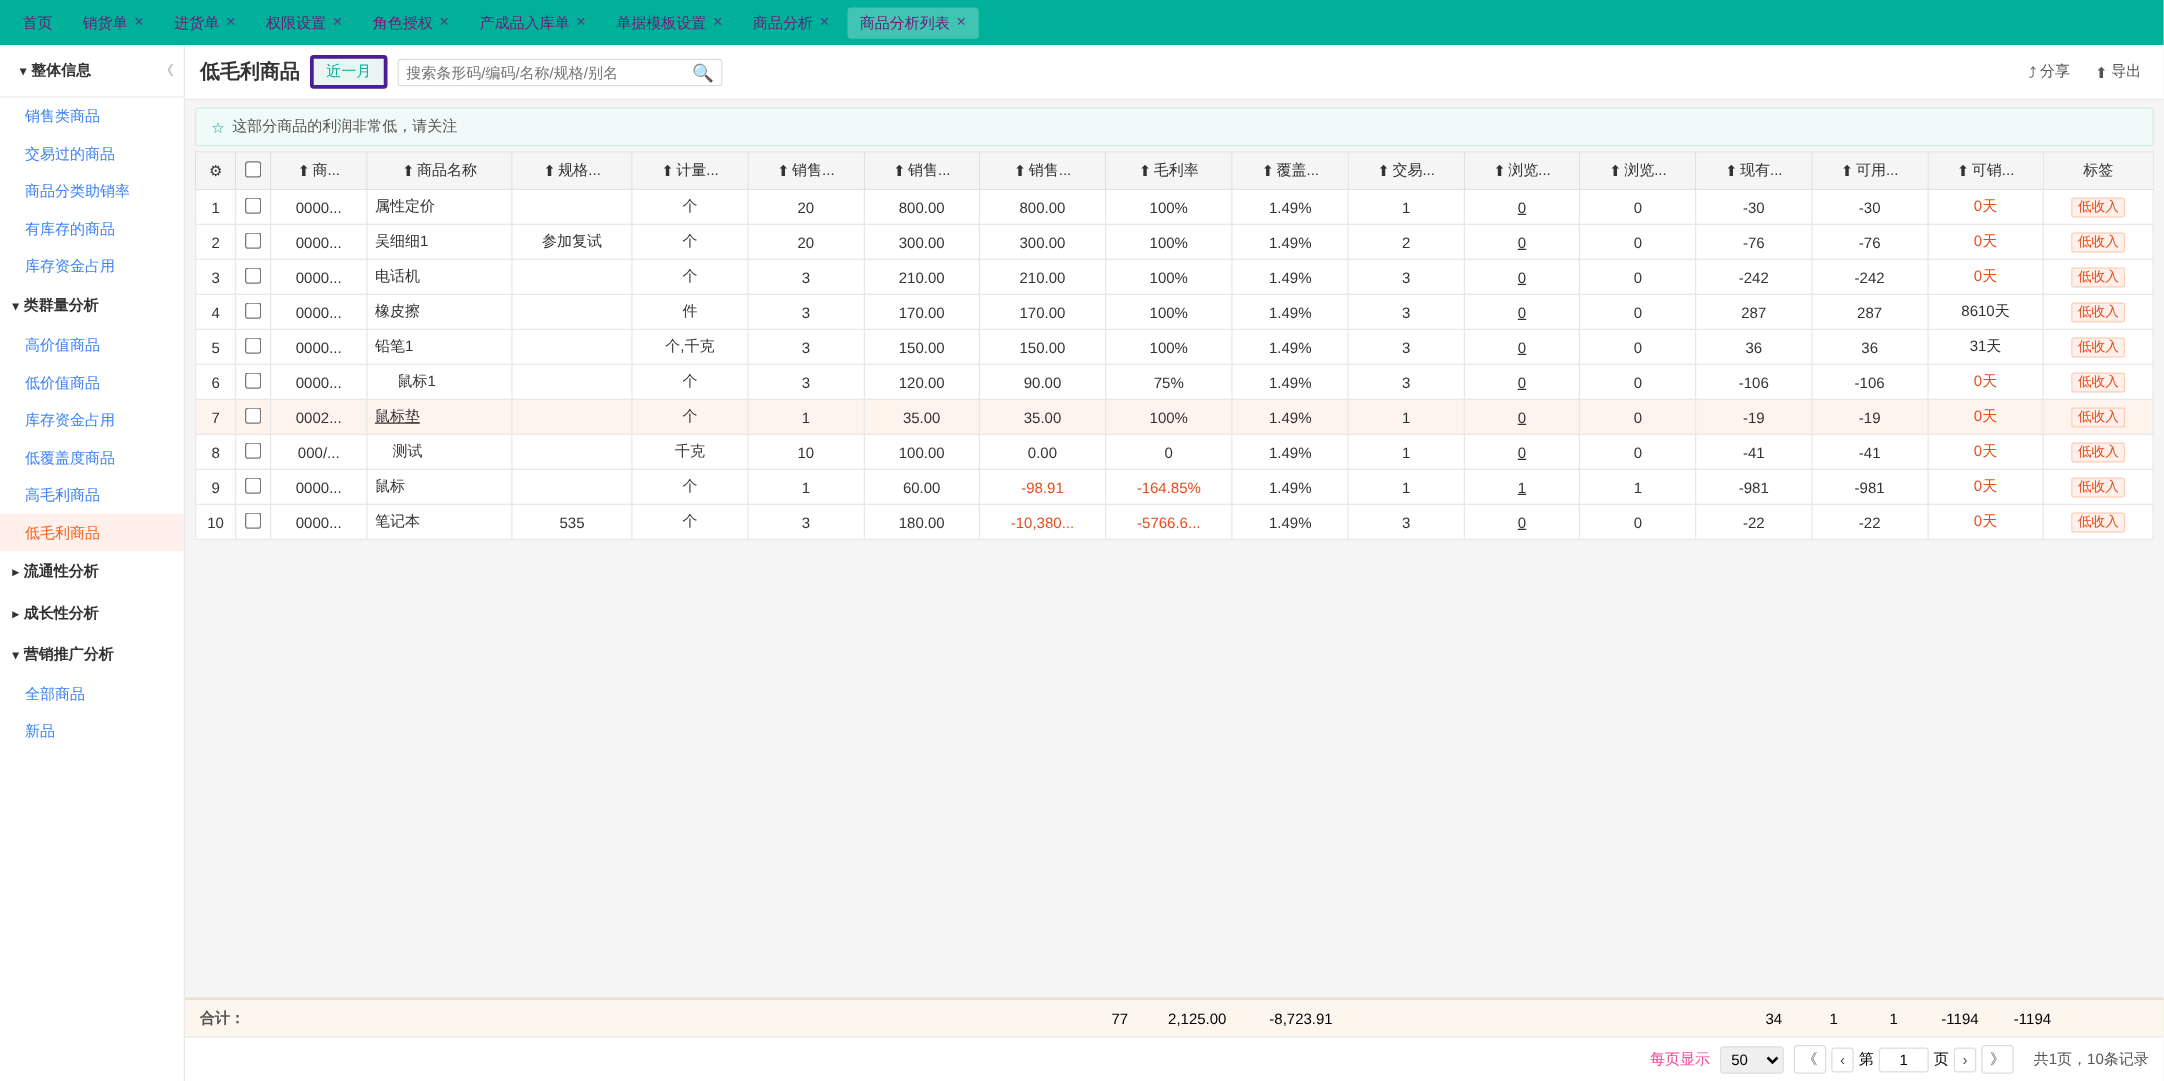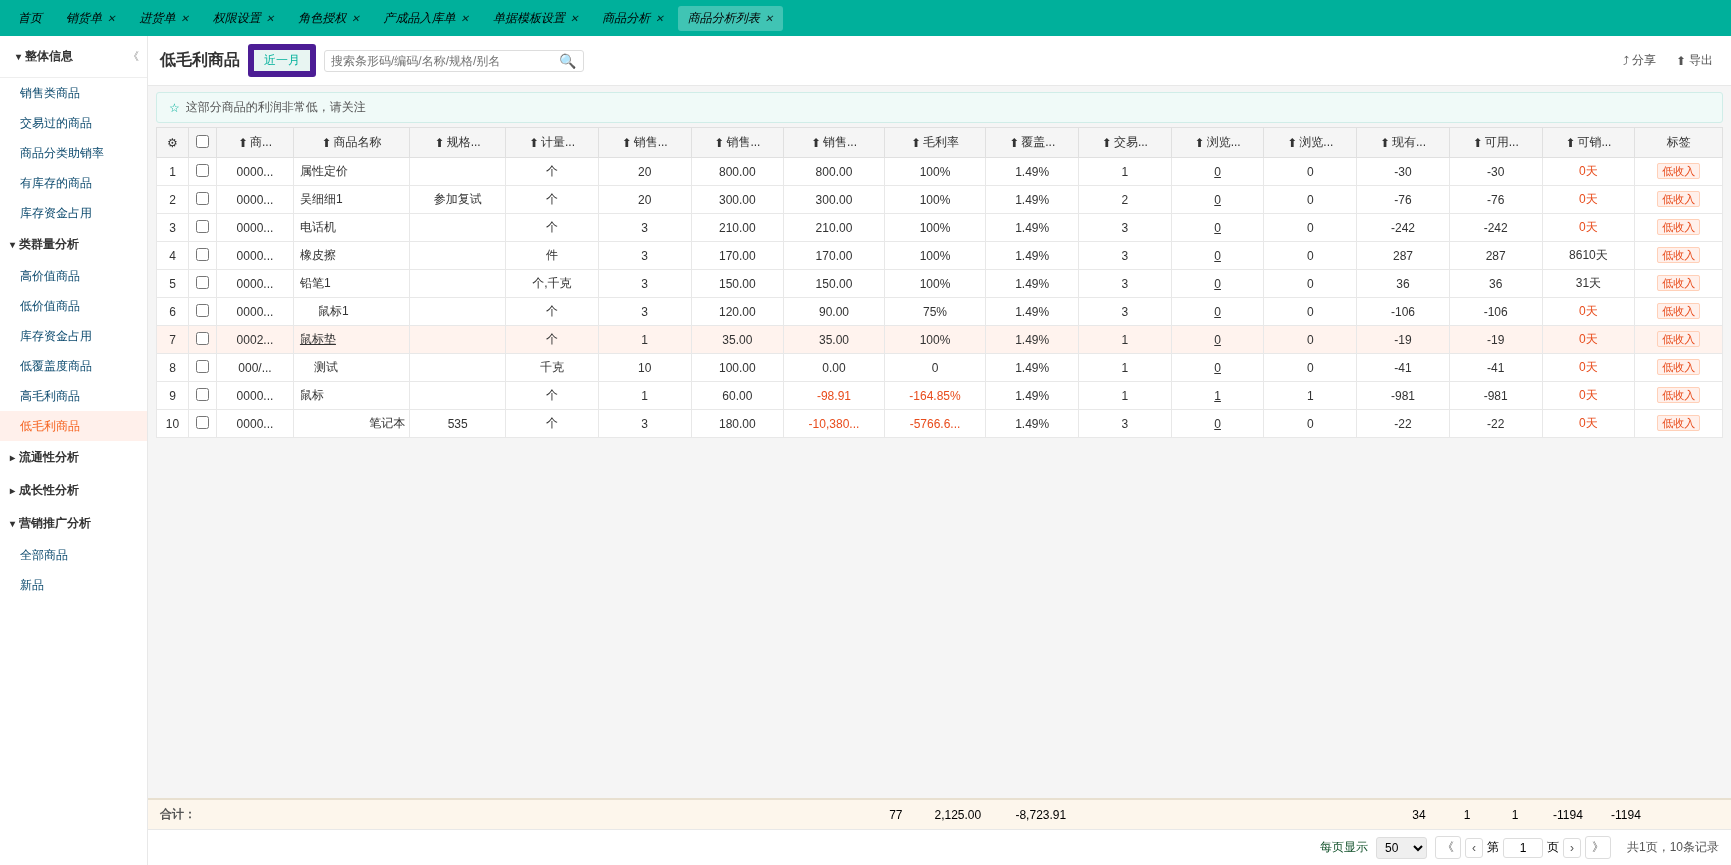--- a/index.html
+++ b/index.html
@@ -8,29 +8,28 @@
     
     .top-nav {
       background: #00b09b;
       display: flex;
       align-items: center;
       height: 36px;
       padding: 0 8px;
       gap: 4px;
     }
     .nav-item {
-      color: #000000;
+      color: #701a75;
       padding: 4px 10px;
       cursor: pointer;
       border-radius: 3px;
       white-space: nowrap;
       display: flex;
       align-items: center;
       gap: 3px;
-      font-style: italic;
     }
     .nav-item.active { background: rgba(255,255,255,0.25); }
     .nav-close { font-size: 10px; opacity: 0.8; cursor: pointer; margin-left: 2px; }
 
     
     .main-layout {
       display: flex;
       height: calc(100vh - 36px);
     }
 
@@ -46,21 +45,21 @@
       display: flex;
       align-items: center;
       padding: 8px 10px;
       color: #333;
       font-weight: bold;
       cursor: pointer;
     }
     .sidebar-group-title .arrow { margin-right: 4px; font-size: 10px; }
     .sidebar-item {
       padding: 6px 10px 6px 20px;
-      color: #0c4a6e;
+      color: #3b82f6;
       cursor: pointer;
       line-height: 1.5;
     }
     .sidebar-item.active { background: #fff0eb; color: #f5621e; }
 
     
     .content {
       flex: 1;
       display: flex;
       flex-direction: column;
@@ -77,21 +76,21 @@
       border-bottom: 1px solid #e8e8e8;
       gap: 8px;
     }
     .page-title {
       font-size: 16px;
       font-weight: bold;
       color: #333;
     }
     .date-filter-btn {
       background: #e8f5f2;
-      border: 6px solid #4c1d95;
+      border: 3px solid #4c1d95;
       color: #00b09b;
       padding: 2px 10px;
       border-radius: 3px;
       cursor: pointer;
       font-size: 12px;
     }
     .search-box {
       display: flex;
       align-items: center;
       border: 1px solid #ddd;
@@ -208,21 +207,21 @@
     
     .pagination-bar {
       display: flex;
       align-items: center;
       justify-content: flex-end;
       padding: 6px 12px;
       background: #fff;
       border-top: 1px solid #e8e8e8;
       gap: 8px;
     }
-    .pagination-label { color: #14532d; }
+    .pagination-label { color: #ec4899; }
     .pagination-select {
       border: 1px solid #ddd;
       border-radius: 3px;
       padding: 2px 4px;
       font-size: 12px;
     }
     .pagination-nav {
       display: flex;
       align-items: center;
       gap: 4px;
@@ -600,21 +599,21 @@
     <td>1</td>
     <td class="">-981</td>
     <td>-981</td>
     <td class="red">0天</td>
     <td><span class="tag-badge">低收入</span></td>
   </tr>
             <tr>
     <td>10</td>
     <td><input type="checkbox" style=""></td>
     <td>0000...</td>
-    <td style="text-align:right;padding-left:6px;margin-top:36px;">笔记本</td>
+    <td style="text-align:left;padding-left:6px;margin-top:36px;">笔记本</td>
     <td>535</td>
     <td>个</td>
     <td>3</td>
     <td>180.00</td>
     <td class="red">-10,380...</td>
     <td class="red">-5766.6...</td>
     <td>1.49%</td>
     <td>3</td>
     <td style="text-decoration:underline;cursor:pointer;">0</td>
     <td>0</td>

